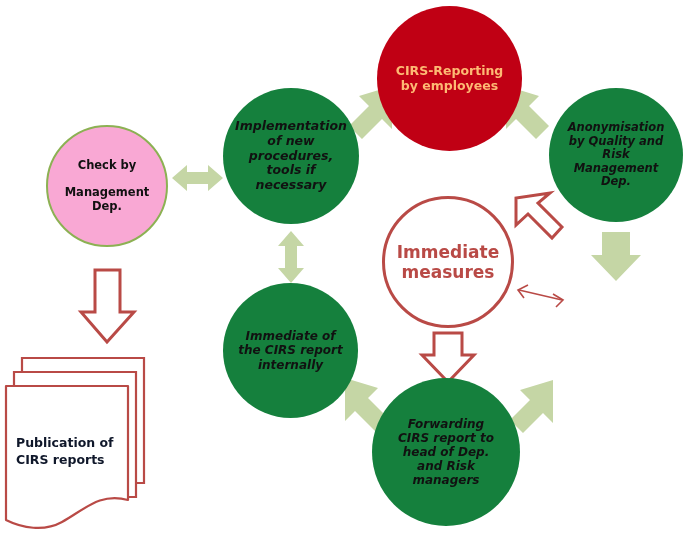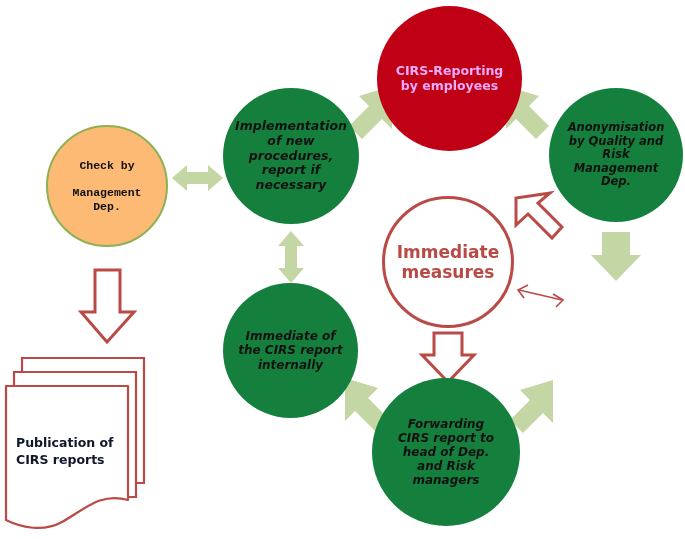--- a/index.html
+++ b/index.html
@@ -21,22 +21,22 @@
     justify-content:center;
     text-align:center;
     box-sizing:border-box;
     line-height:1.18;
     font-weight:bold;
     z-index:3;
   }
   .node .txt{display:block;padding:0 6px;}
 
   .node-green{background:#15803d;color:#111111;font-style:italic;}
-  .node-red{background:#c00014;color:#f0abfc;}
-  .node-outline-green{background:#fdba74;border:2px solid #8cb153;color:#111111;font-family:Liberation Mono, monospace;}
+  .node-red{background:#c00014;color:#fdba74;}
+  .node-outline-green{background:#f9a8d4;border:2px solid #8cb153;color:#111111;}
   .node-outline-red{background:#ffffff;border:3px solid #b94a46;color:#b94a46;}
 
   
   #n-report   {left:377px;top:6px;  width:145px;height:145px;font-size:12.5px;}
   #n-anon     {left:549px;top:88px; width:134px;height:134px;font-size:11.5px;}
   #n-review   {left:549px;top:283px;width:134px;height:134px;font-size:12px;}
   #n-forward  {left:372px;top:378px;width:148px;height:148px;font-size:12px;}
   #n-discuss  {left:223px;top:283px;width:135px;height:135px;font-size:12px;}
   #n-implement{left:223px;top:88px; width:136px;height:136px;font-size:12.5px;}
   #n-check    {left:46px; top:125px;width:122px;height:122px;font-size:11.5px;}
@@ -144,21 +144,21 @@
       <span>the CIRS report</span><br>
       <span>internally</span>
     </span>
   </div>
 
   <div class="node node-green" id="n-implement">
     <span class="txt">
       <span>Implementation</span><br>
       <span>of new</span><br>
       <span>procedures,</span><br>
-      <span>report if</span><br>
+      <span>tools if</span><br>
       <span>necessary</span>
     </span>
   </div>
 
   <div class="node node-outline-green" id="n-check">
     <span class="txt">
       <span>Check by</span><br>
       <br>
       <span>Management</span><br>
       <span>Dep.</span>

